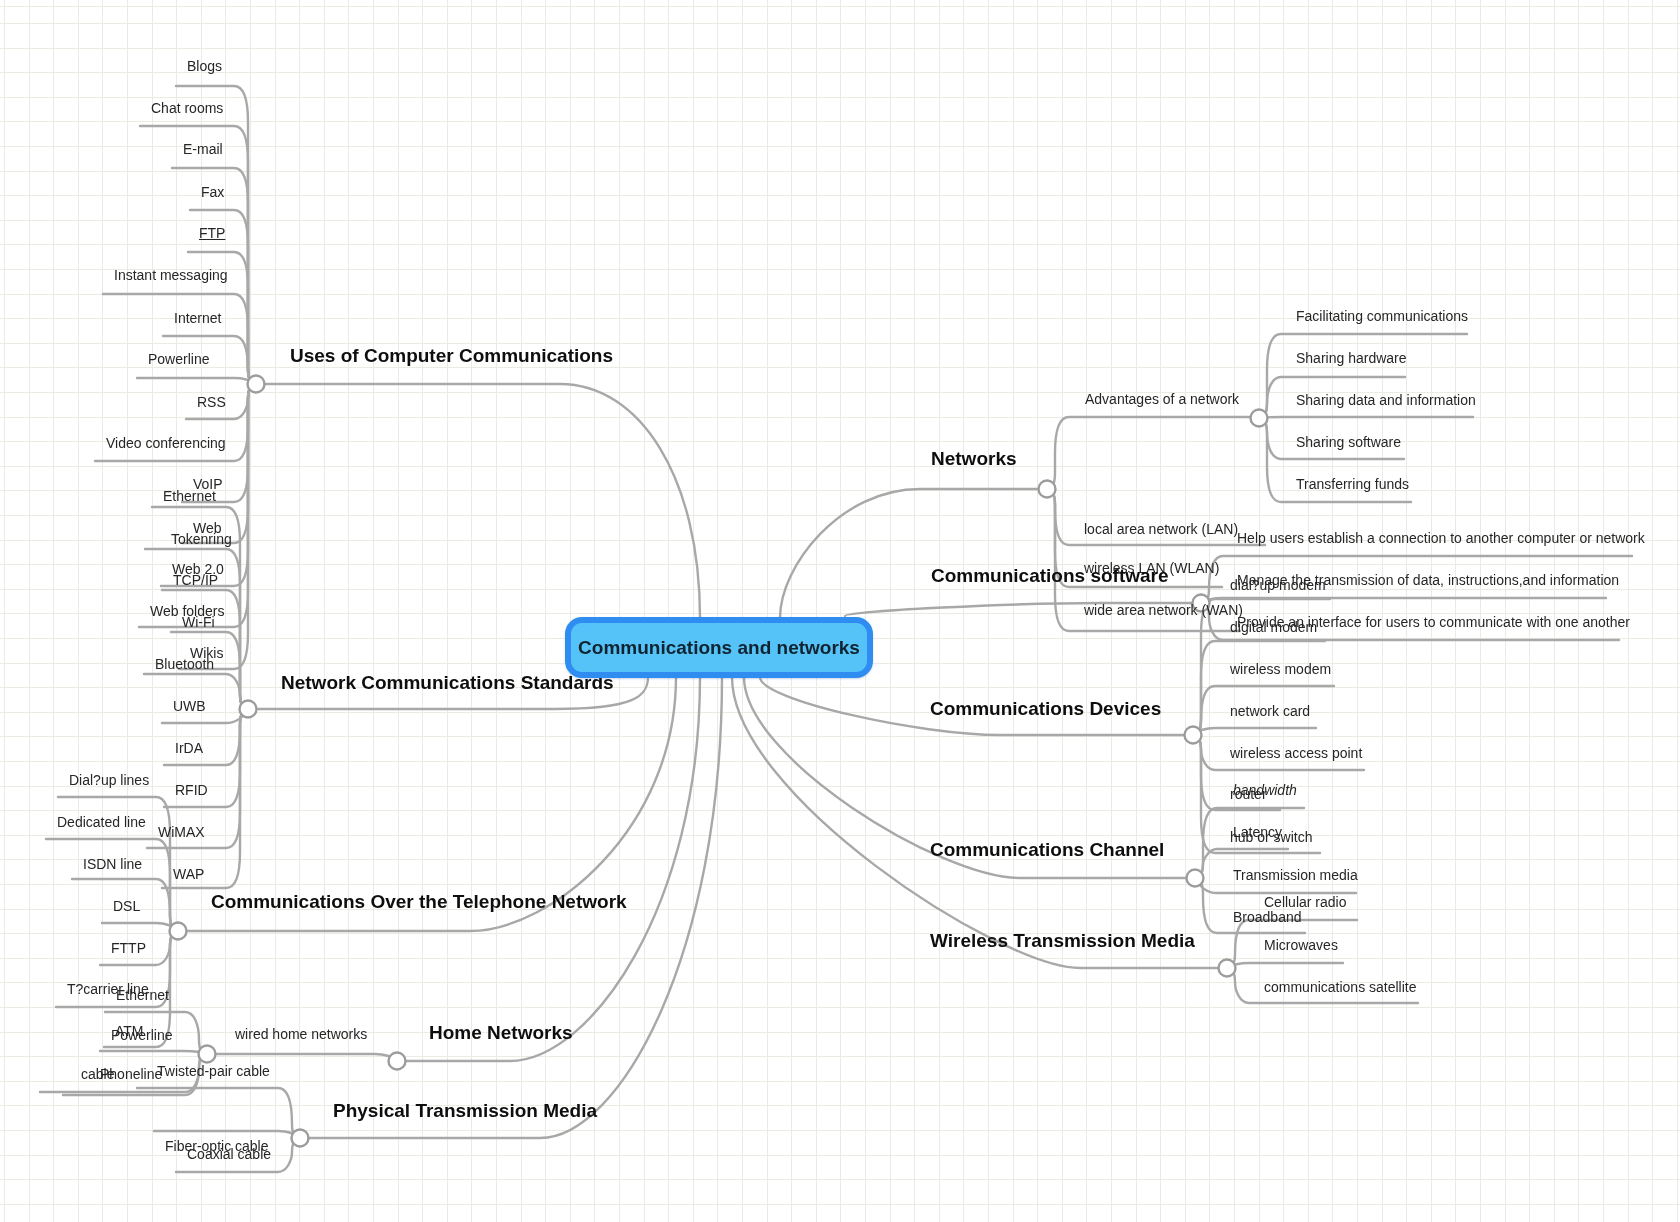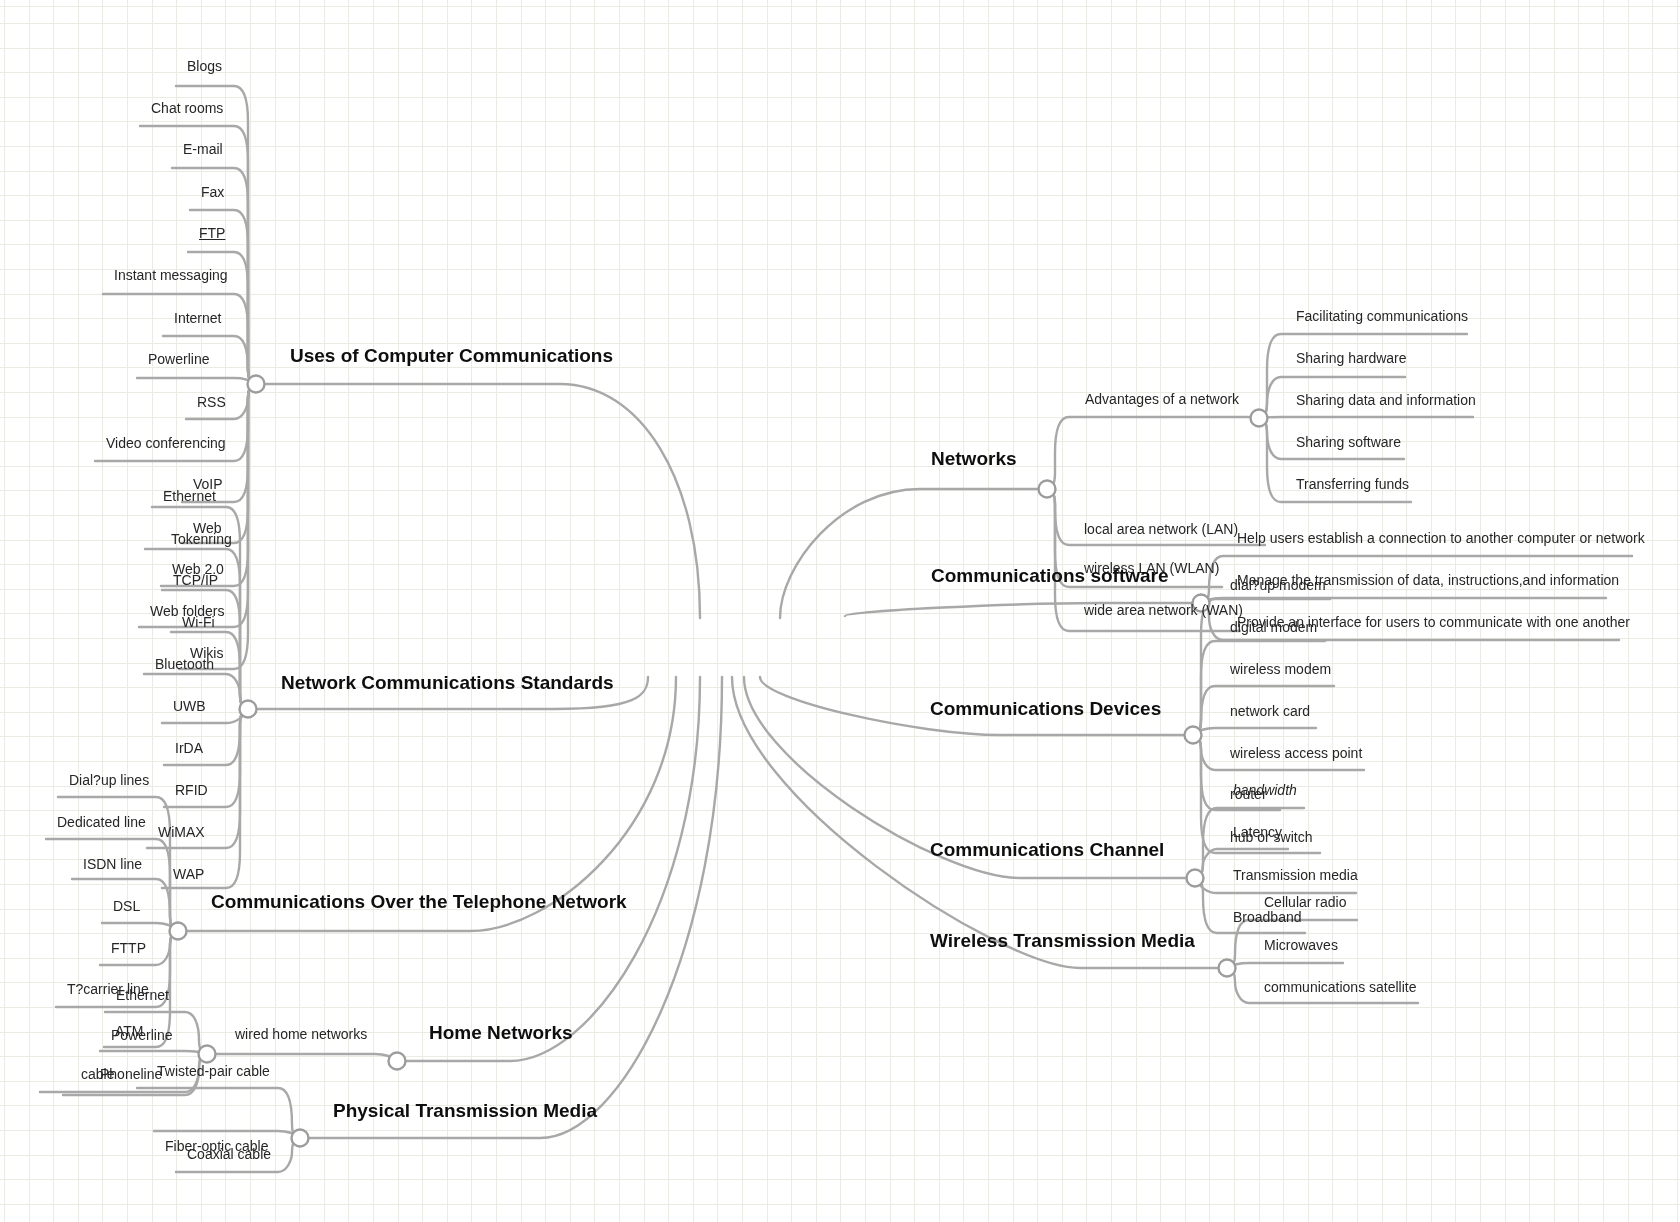--- a/index.html
+++ b/index.html
@@ -207,13 +207,16 @@
       <div class="branch-label" style="left: 930px; top: 840px;">Communications Channel</div>
       <div class="leaf" style="left: 1233px; top: 782px; font-style: italic;">bandwidth</div>
       <div class="leaf" style="left: 1233px; top: 824px;">Latency</div>
       <div class="leaf" style="left: 1233px; top: 867px;">Transmission media</div>
       <div class="leaf" style="left: 1233px; top: 909px;">Broadband</div>
       <div class="branch-label" style="left: 930px; top: 931px;">Wireless Transmission Media</div>
       <div class="leaf" style="left: 1264px; top: 894px;">Cellular radio</div>
       <div class="leaf" style="left: 1264px; top: 937px;">Microwaves</div>
       <div class="leaf" style="left: 1264px; top: 979px;">communications satellite</div>
     </div>
+  <div class="center-topic" id="center-topic" style="left: 565px; top: 617px; width: 308px; height: 61px; background: rgb(85, 195, 247); border: 6px solid rgb(47, 141, 242); color: rgb(16, 35, 48);">
+    <span>Communications and networks</span>
+  </div>
 </div>
 
 </body></html>

